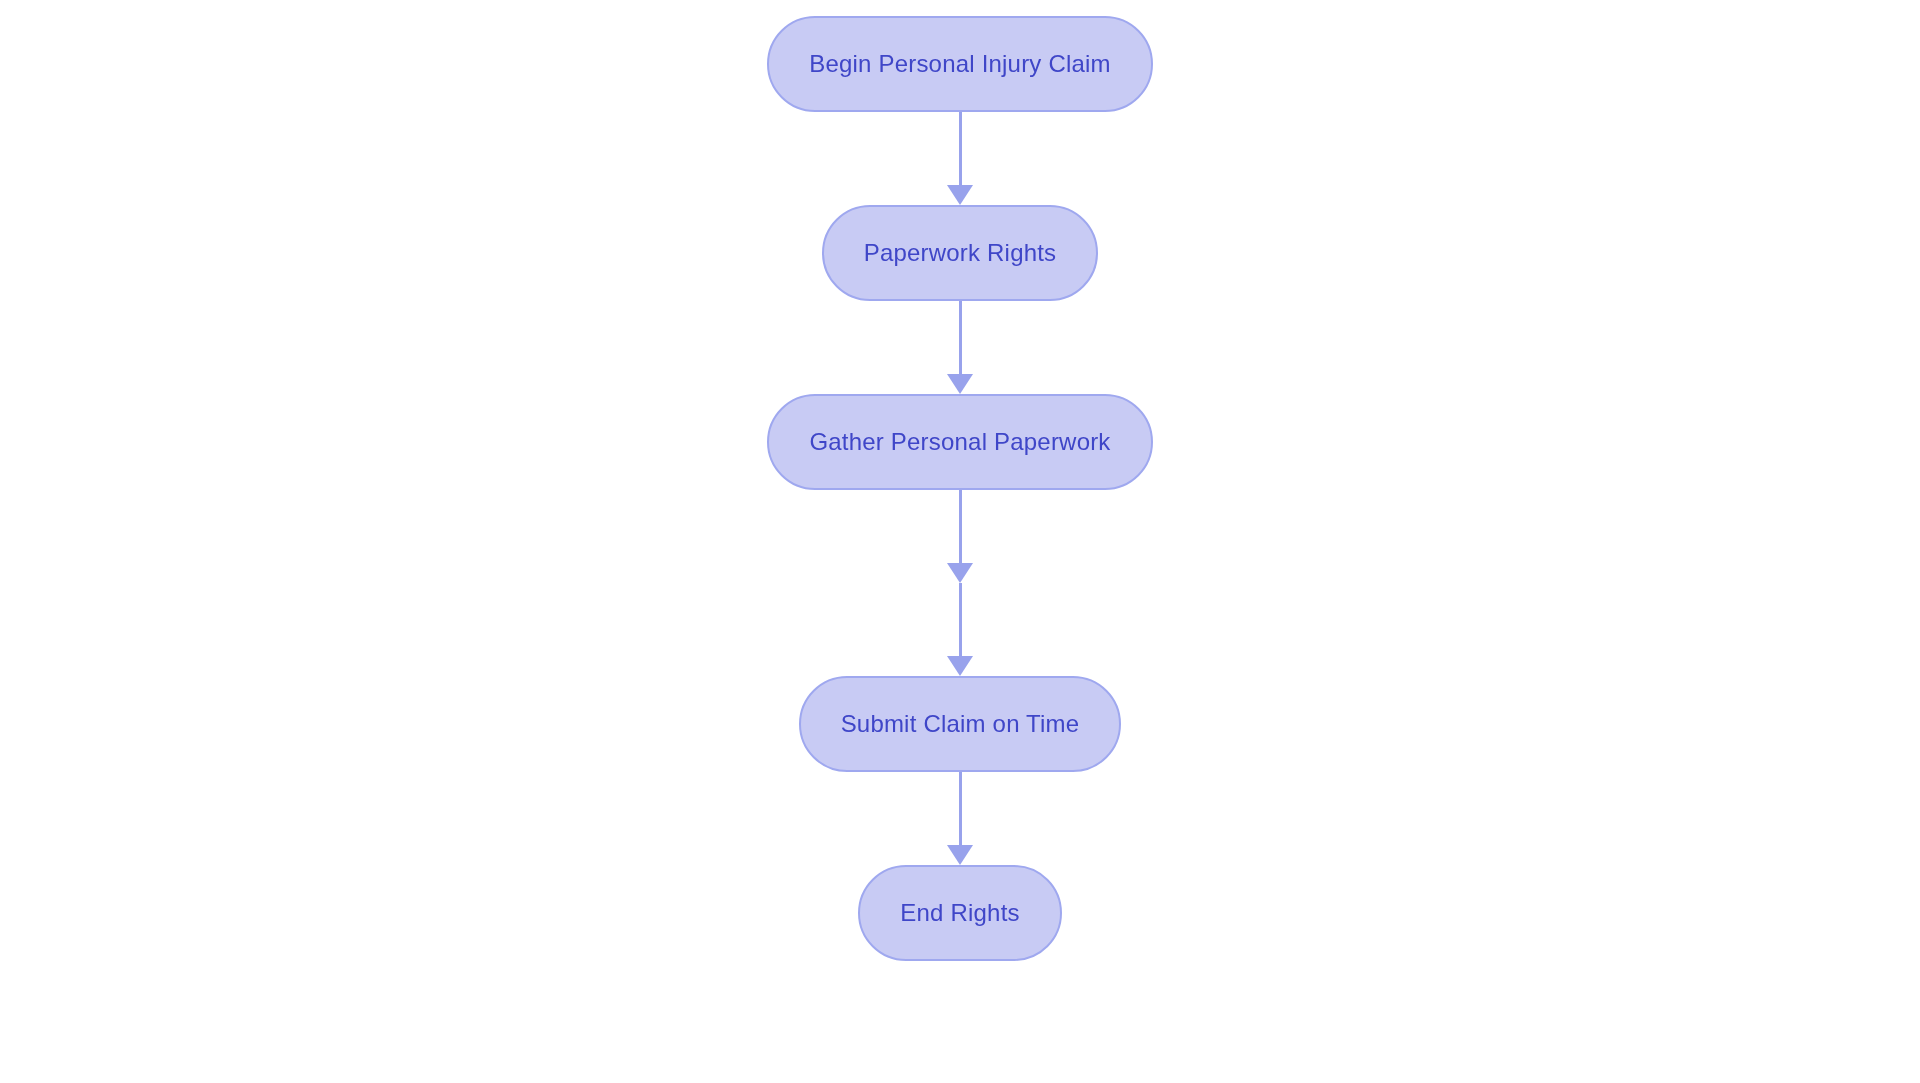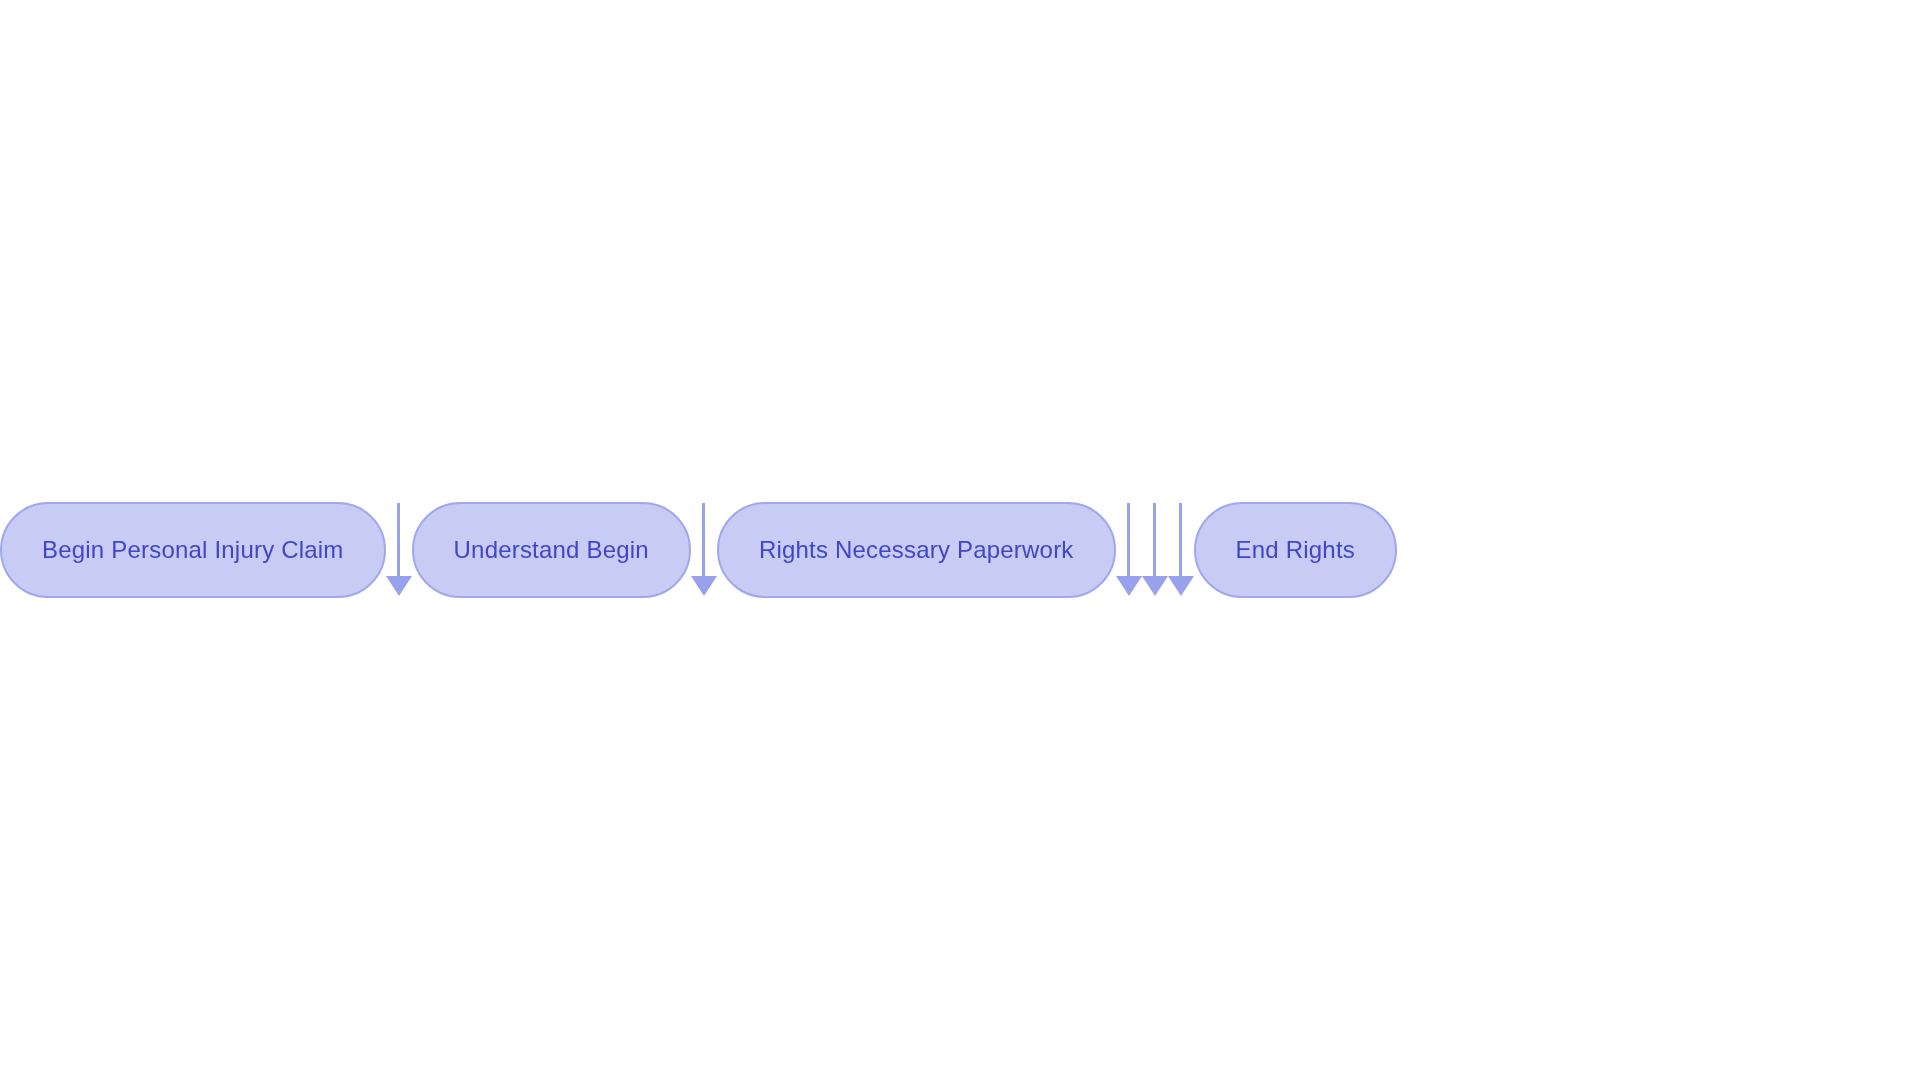--- a/index.html
+++ b/index.html
@@ -15,20 +15,21 @@
     height: 1083px;
     background: var(--bg);
     font-family: "Liberation Sans", sans-serif;
     overflow: hidden;
   }
   .flowchart {
     position: relative;
     width: 100%;
     height: 100%;
     display: flex;
+    flex-direction: column;
     align-items: center;
     padding-top: 16px;
   }
   .flow-node {
     height: 96px;
     padding: 0 40px;
     border-radius: 48px;
     background: var(--node-fill);
     border: 2px solid var(--node-border);
     display: flex;
@@ -69,43 +70,46 @@
   <div class="flow-node">
     <span>Begin Personal Injury Claim</span>
   </div>
 
   <div class="flow-arrow">
     <div class="arrow-line"></div>
     <div class="arrow-head"></div>
   </div>
 
   <div class="flow-node">
-    <span>Understand Begin</span>
+    <span>Paperwork Rights</span>
   </div>
 
   <div class="flow-arrow">
     <div class="arrow-line"></div>
     <div class="arrow-head"></div>
   </div>
 
   <div class="flow-node">
-    <span>Rights Necessary Paperwork</span>
+    <span>Gather Personal Paperwork</span>
   </div>
 
   <div class="flow-arrow">
     <div class="arrow-line"></div>
     <div class="arrow-head"></div>
   </div>
 
 
   <div class="flow-arrow">
     <div class="arrow-line"></div>
     <div class="arrow-head"></div>
   </div>
 
+  <div class="flow-node">
+    <span>Submit Claim on Time</span>
+  </div>
 
   <div class="flow-arrow">
     <div class="arrow-line"></div>
     <div class="arrow-head"></div>
   </div>
 
   <div class="flow-node">
     <span>End Rights</span>
   </div>
 

